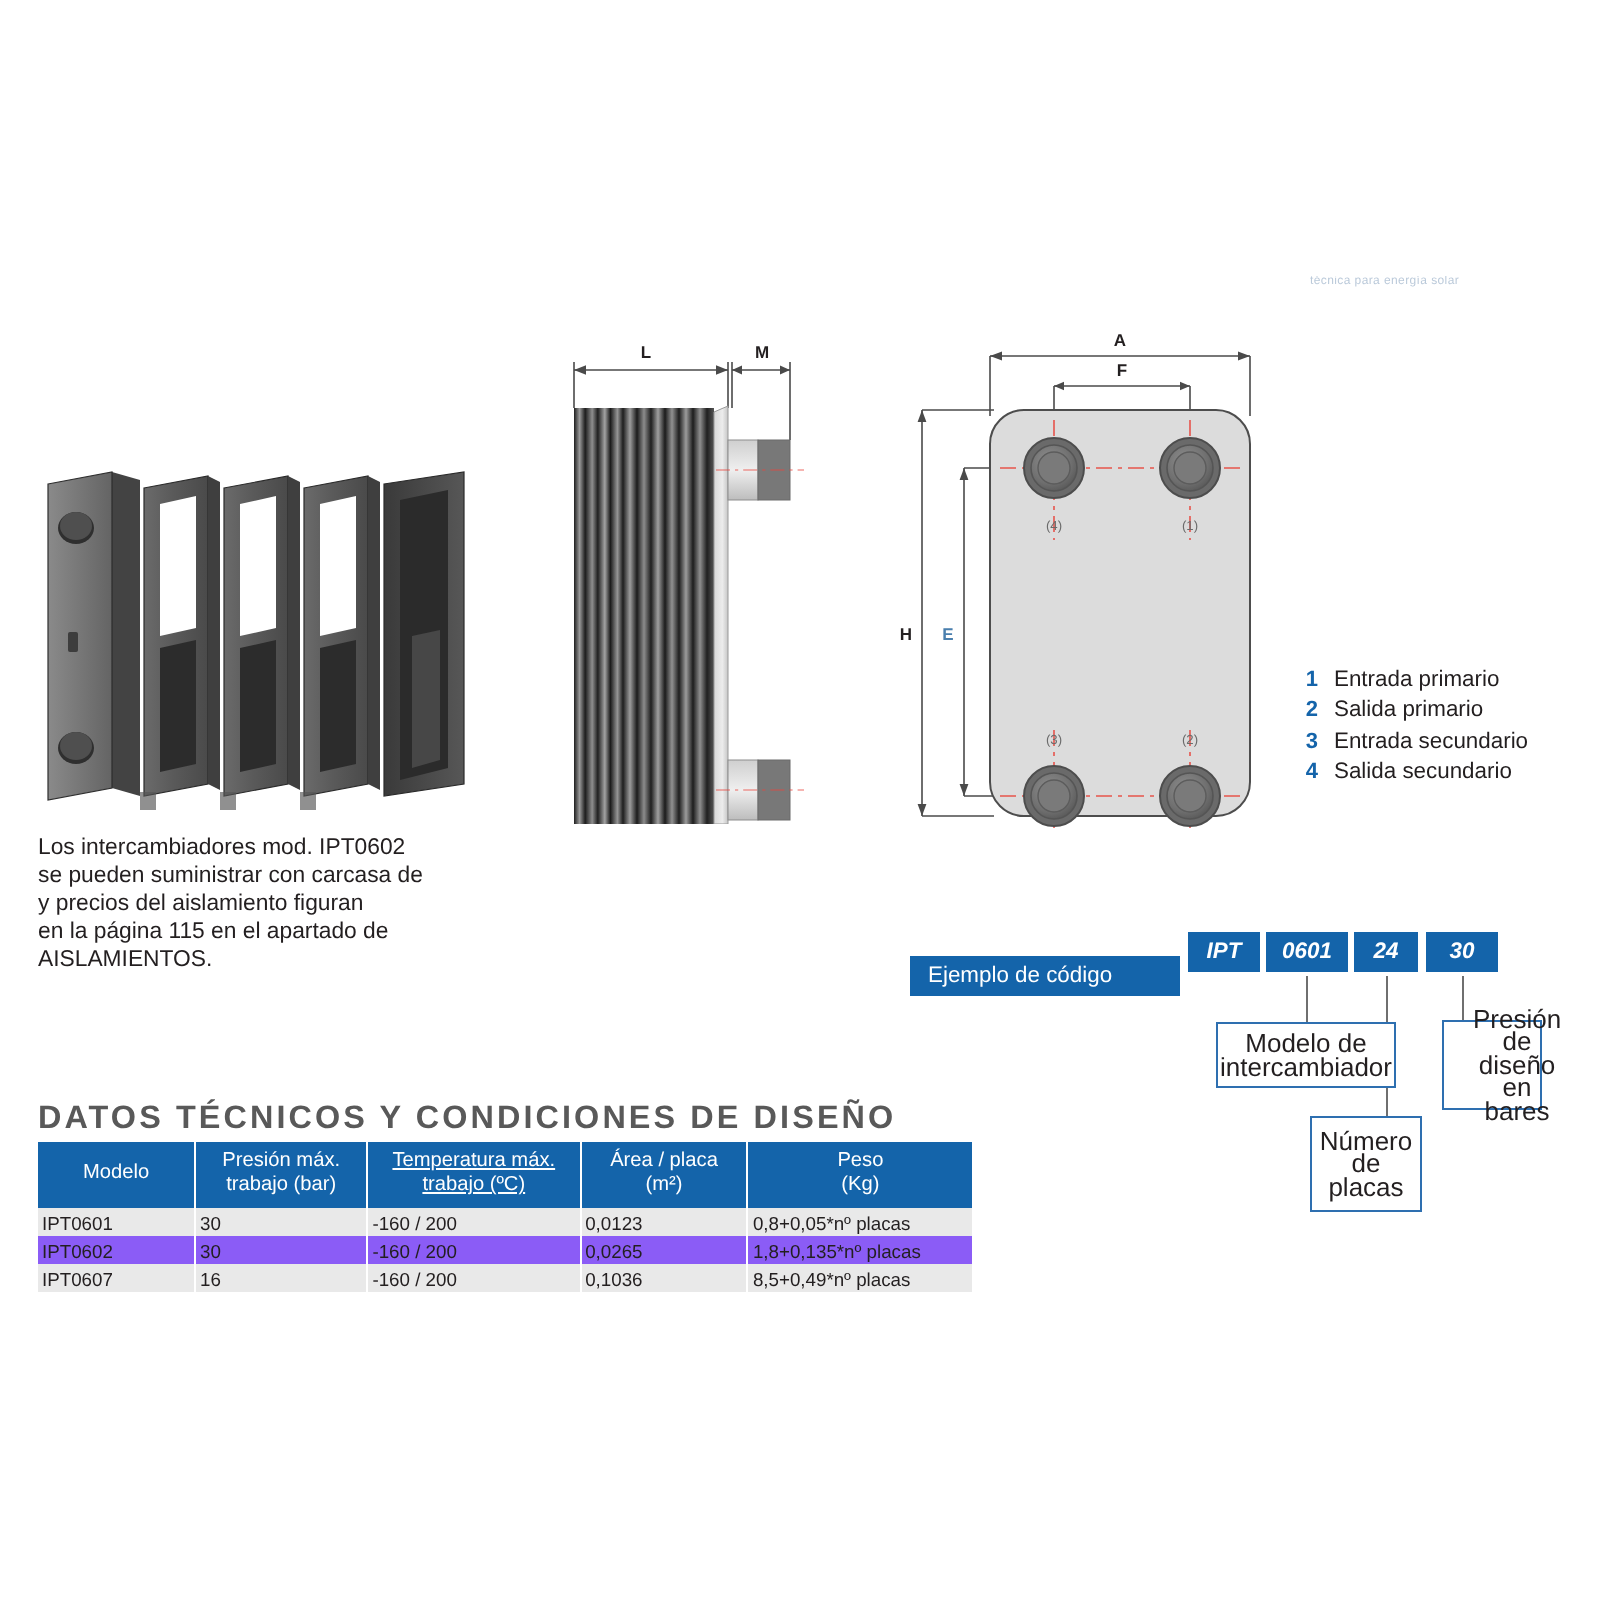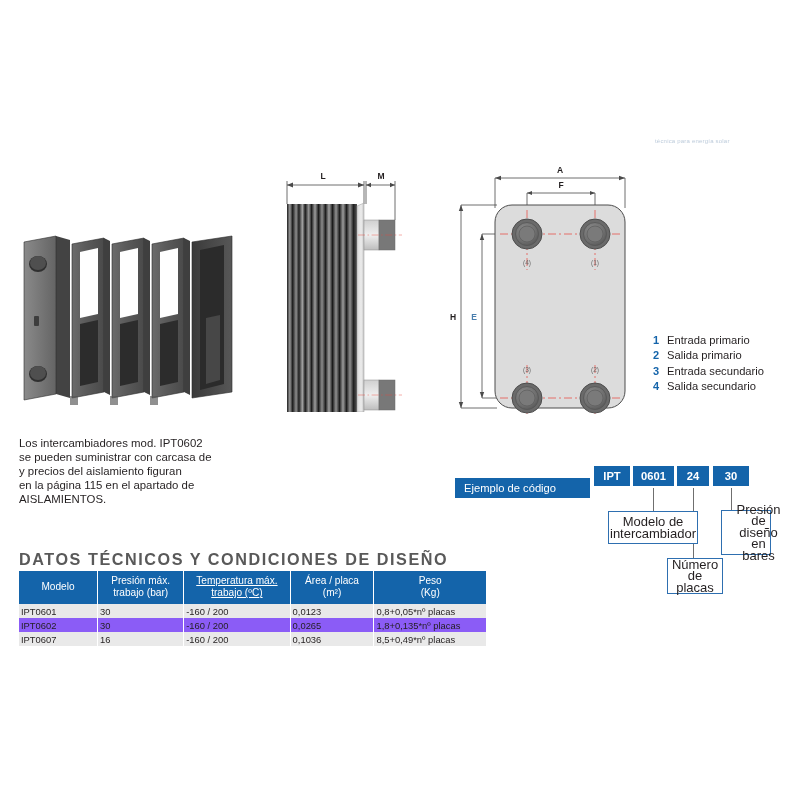--- a/index.html
+++ b/index.html
@@ -30,21 +30,21 @@
   }
 
   
   #product-photo {
     left: 18px; top: 232px;
     width: 228px; height: 180px;
   }
 
   
   #intro-paragraph {
-    left: 19px; top: 436px;
+    left: 19px; top: 417px;
     width: 227px;
     font-size: 11.4px;
     line-height: 14.1px;
     text-align: justify;
     color: #231f20;
   }
   #intro-paragraph .lastline { text-align: left; }
 
   
   #side-view { left: 282px; top: 162px; width: 130px; height: 250px; }
@@ -76,21 +76,21 @@
     background: #1464aa;
     color: #ffffff;
     font-size: 11.2px;
     display: flex;
     align-items: center;
     justify-content: center;
     height: 20px;
     box-sizing: border-box;
   }
   .code-box.label-box { justify-content: flex-start; padding-left: 9px; }
-  .code-box.bold { font-weight: 700; }
+  .code-box.bold { font-weight: 700; font-style: italic; }
   .callout {
     position: absolute;
     border: 1.2px solid #2e6fb0;
     background: #ffffff;
     color: #231f20;
     font-size: 13px;
     line-height: 11.6px;
     text-align: center;
     box-sizing: border-box;
     display: flex;
@@ -418,21 +418,21 @@
 
   <div class="leader" style="left:198px; top:22px; height:23px;"></div>
   <div class="leader" style="left:238px; top:22px; height:70px;"></div>
   <div class="leader" style="left:276px; top:22px; height:22px;"></div>
 
   <div class="callout" style="left:153px; top:45px; width:90px; height:33px;">
     <span>Modelo de</span>
     <span>intercambiador</span>
   </div>
 
-  <div class="callout" style="left:212px; top:92px; width:56px; height:36px;">
+  <div class="callout" style="left:200px; top:92px; width:56px; height:48px;">
     <span>Número</span>
     <span>de placas</span>
   </div>
 
   <div class="callout" style="left:266px; top:44px; width:50px; height:45px;padding-left:28px;">
     <span>Presión</span>
     <span>de diseño</span>
     <span>en bares</span>
   </div>
 </div>

